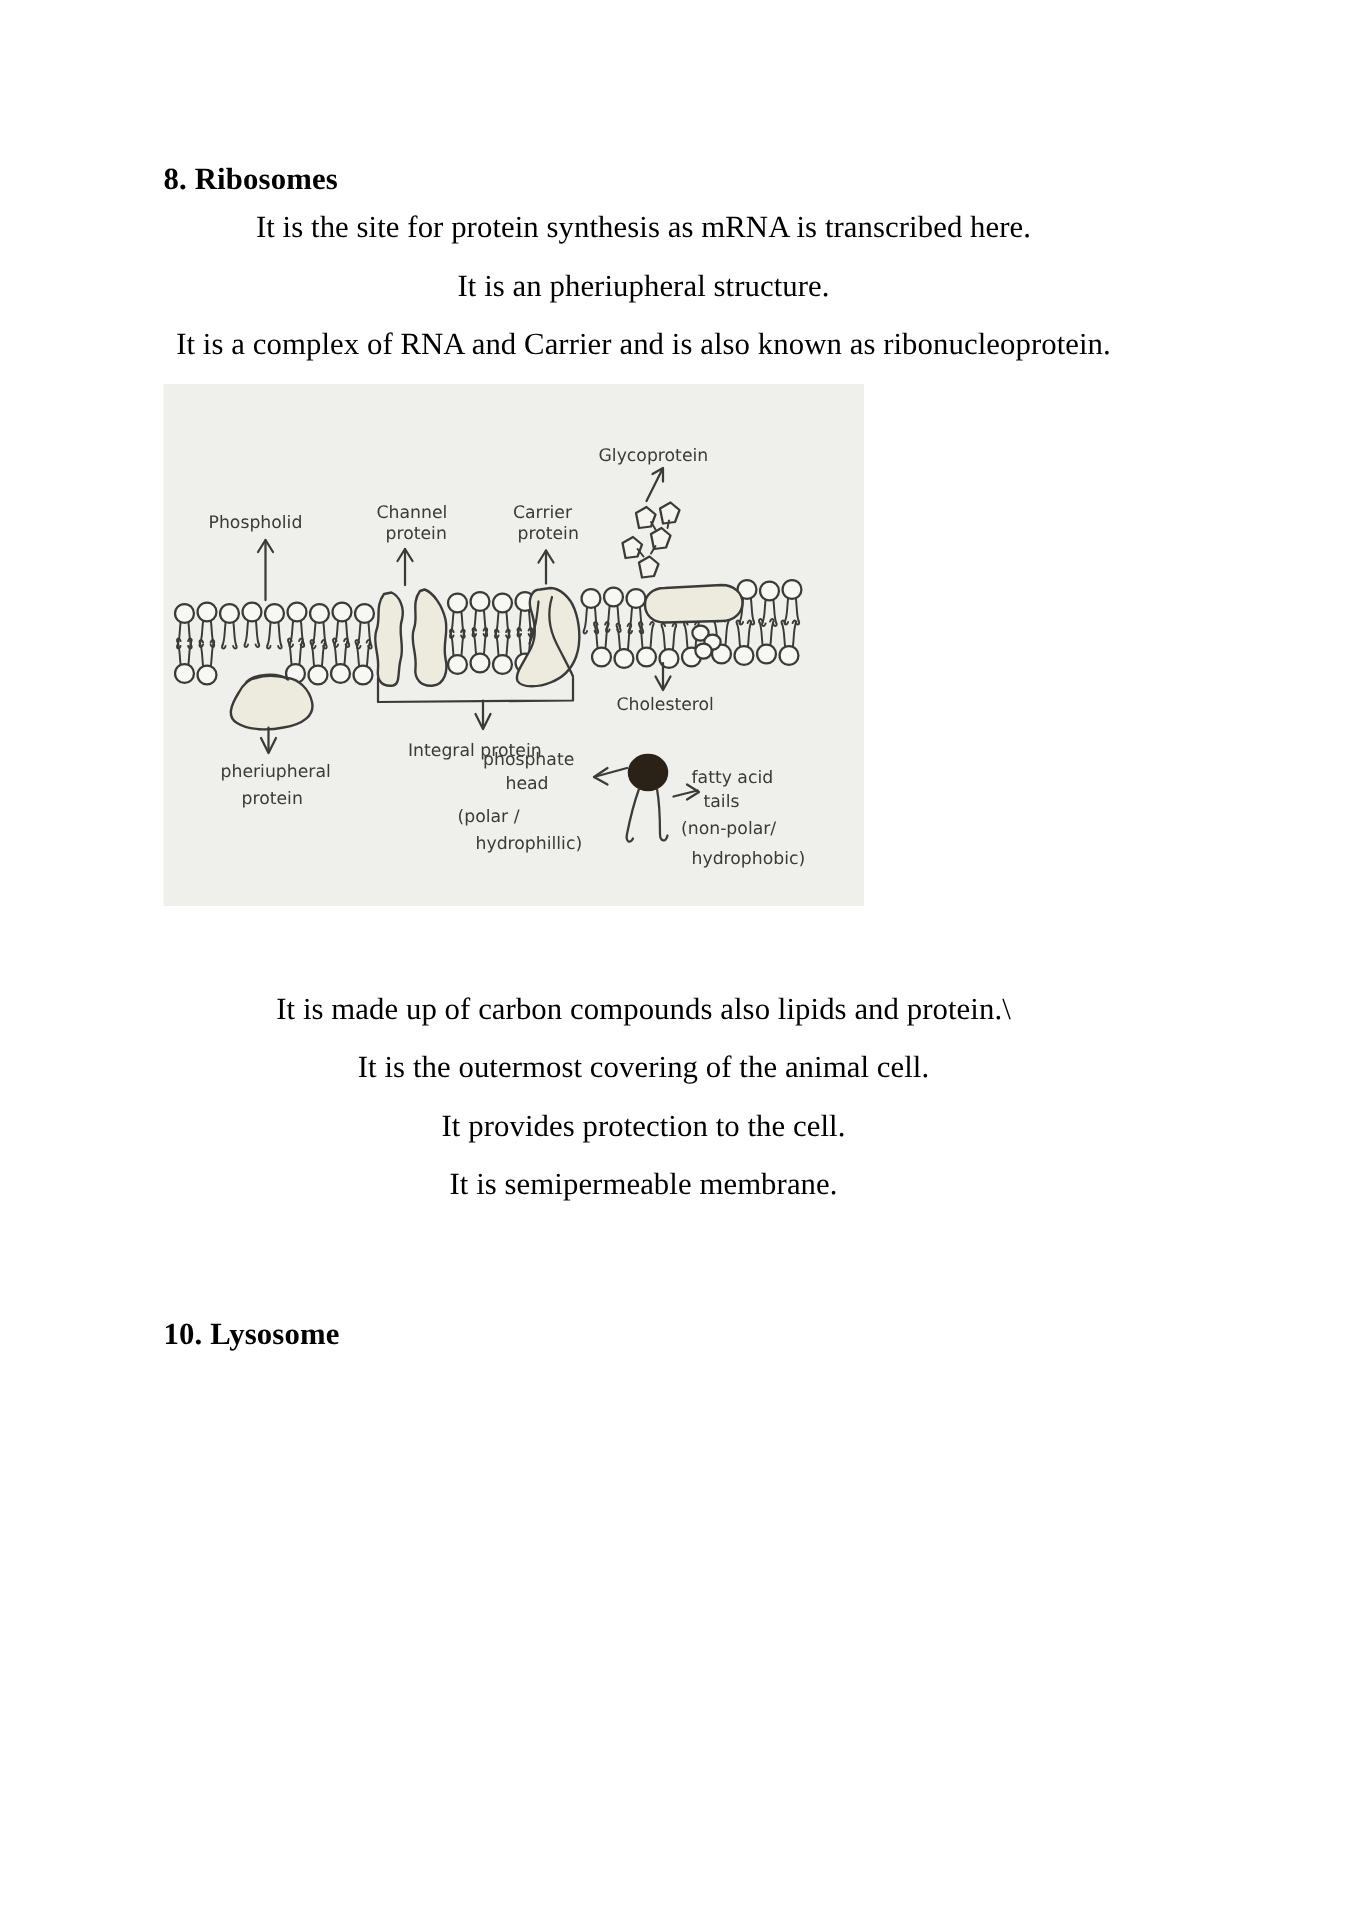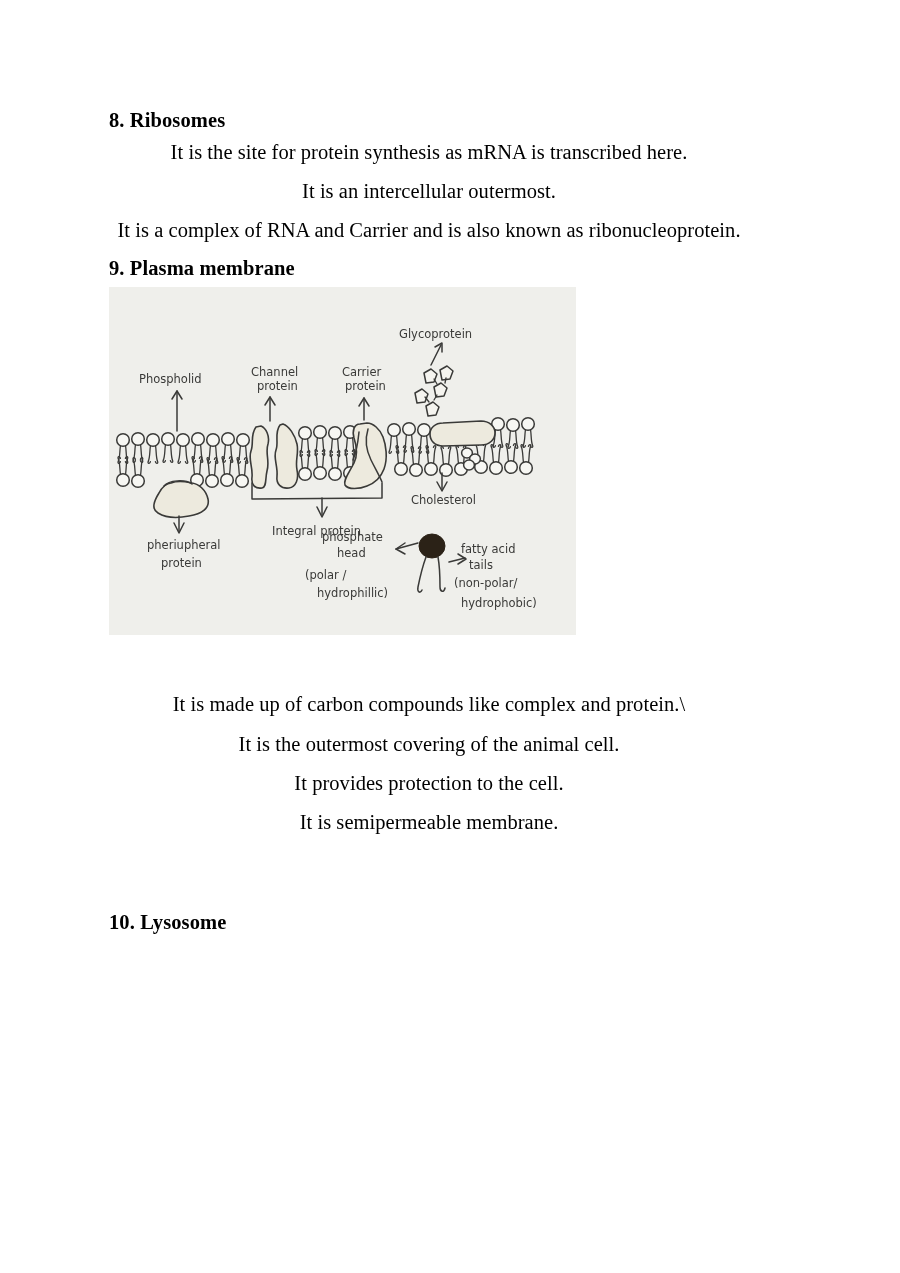--- a/index.html
+++ b/index.html
@@ -56,24 +56,23 @@
   }
   .figure-photo svg { display: block; }
 </style>
 </head>
 <body>
 
 <div class="page">
 
   <h2 class="section-heading">8. Ribosomes</h2>
   <p class="body-text">It is the site for protein synthesis as mRNA is transcribed here.</p>
-  <p class="body-text">It is an intercellular outermost.</p>
+  <p class="body-text">It is an pheriupheral structure.</p>
   <p class="body-text">It is a complex of RNA and Carrier and is also known as ribonucleoprotein.</p>
 
-  <h2 class="section-heading">9. Plasma membrane</h2>
 
   <div class="figure-wrap">
     <div class="figure-photo">
       <svg width="467" height="348" viewBox="0 0 467 348" xmlns="http://www.w3.org/2000/svg">
         <defs>
           <style>
             .ink { fill:none; stroke:#3a3a38; stroke-width:1.5; stroke-linecap:round; stroke-linejoin:round; }
             .ink-t { fill:none; stroke:#3a3a38; stroke-width:1.3; stroke-linecap:round; stroke-linejoin:round; }
             .head { fill:#f7f7f3; stroke:#3a3a38; stroke-width:1.5; }
             .prot { fill:#edeade; stroke:#3a3a38; stroke-width:1.6; stroke-linejoin:round; }
@@ -284,21 +283,21 @@
           <text class="hw" x="345" y="300">(non-polar/</text>
           <text class="hw" x="352" y="320">hydrophobic)</text>
         </g>
 
       </svg>
     </div>
   </div>
 
   <div class="spacer-lg"></div>
 
-  <p class="body-text">It is made up of carbon compounds like complex and protein.\</p>
+  <p class="body-text">It is made up of carbon compounds also lipids and protein.\</p>
   <p class="body-text">It is the outermost covering of the animal cell.</p>
   <p class="body-text">It provides protection to the cell.</p>
   <p class="body-text">It is semipermeable membrane.</p>
 
   <div class="spacer-xl"></div>
 
   <h2 class="section-heading">10. Lysosome</h2>
 
 </div>
 

